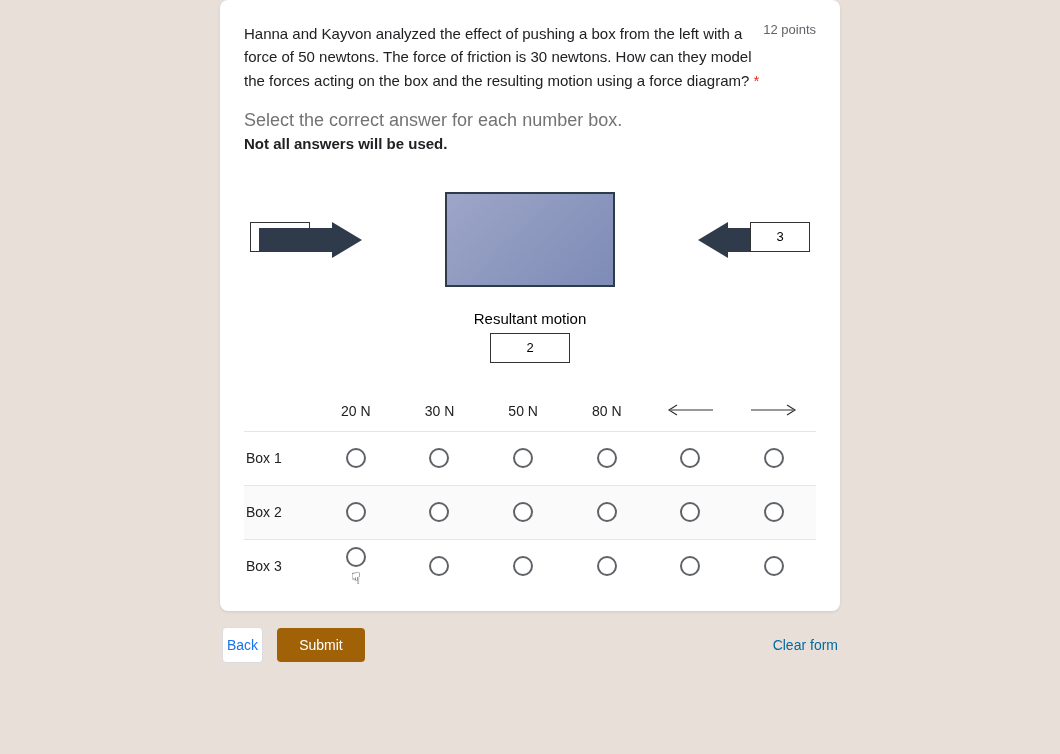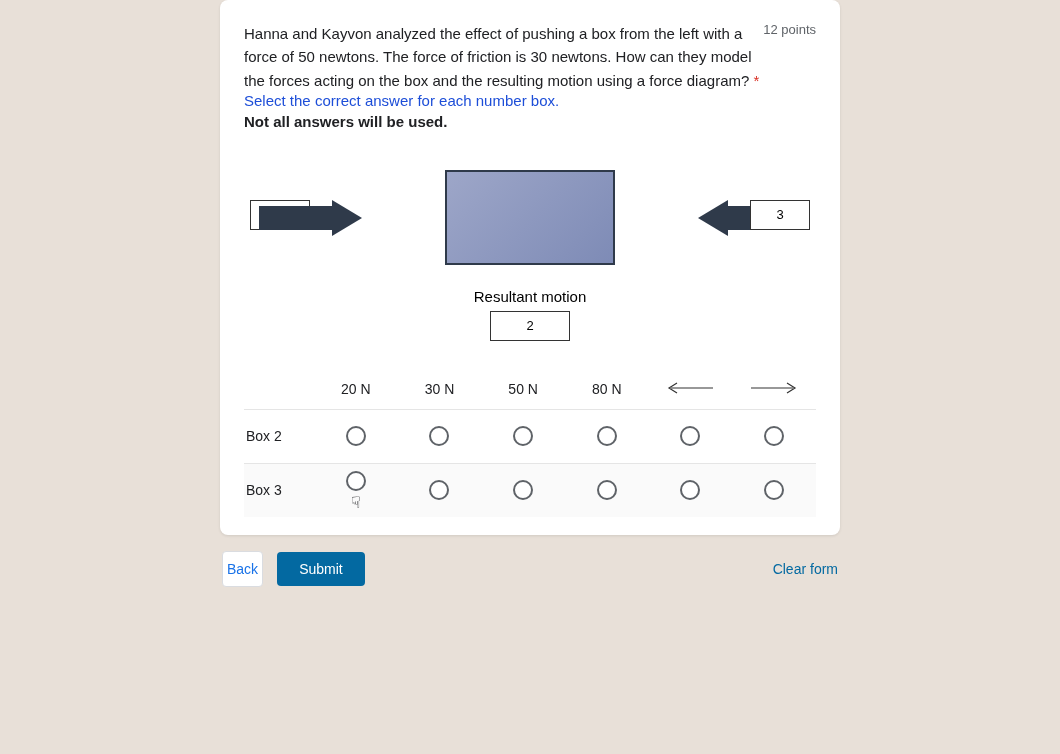--- a/index.html
+++ b/index.html
@@ -22,21 +22,21 @@
   }
   .q-head { display: flex; gap: 0; }
   .q-text {
     font-size: 15px;
     line-height: 1.55;
     color: #202124;
     flex: 1;
   }
   .req { color: #d93025; }
   .points { color: #5f6368; font-size: 13px; white-space: nowrap; margin-left:0; }
-  .sub1 { font-size: 15px; color:#1d4ed8; }
+  .sub1 { font-size: 18px; margin-top: 18px; color:#737373; }
   .sub2 { font-size: 15px; font-weight: bold; margin-top:4px; color:#202124;}
   .diagram {
     margin: 30px auto 8px;
     position: relative;
     height: 120px;
     width: 560px;
   }
   .numbox {
     position: absolute;
     border: 1px solid #333;
@@ -113,21 +113,21 @@
     margin-top: 16px;
     padding: 0 2px;
   }
   .btn {
     border-radius: 4px; font-size:14px; padding: 9px 4px; cursor:pointer;
   }
   .btn-back {
     background:#fff; color:#1a73e8; border:1px solid #dadce0;
   }
   .btn-submit {
-    background:#0369a1; color:#fff; border:none; padding:9px 22px;
+    background:#a16207; color:#fff; border:none; padding:9px 22px;
   }
   .clear { margin-left:auto; color:#0369a1; font-size:14px; cursor:pointer; }
 
   .cursor-hand {
     position: relative;
     top: 2px;
     font-size: 16px;
     text-align:center;
     color:#202124;
   }
@@ -176,20 +176,41 @@
             </svg>
       </div>
       <div class="harr">
         <svg width="46" height="12" viewBox="0 0 46 12">
               <line x1="0" y1="6" x2="42" y2="6" stroke="#333" stroke-width="1.2"></line>
               <polyline points="36,1 44,6 36,11" fill="none" stroke="#333" stroke-width="1.2"></polyline>
             </svg>
       </div>
     </div>
 
+    <div class="grow">
+      <div class="rowlbl">Box 1</div>
+      <div>
+            <div class="radio"></div>
+          </div>
+      <div>
+            <div class="radio"></div>
+          </div>
+      <div>
+            <div class="radio"></div>
+          </div>
+      <div>
+            <div class="radio"></div>
+          </div>
+      <div>
+            <div class="radio"></div>
+          </div>
+      <div>
+            <div class="radio"></div>
+          </div>
+    </div>
 
     <div class="grow">
       <div class="rowlbl">Box 2</div>
       <div>
             <div class="radio"></div>
           </div>
       <div>
             <div class="radio"></div>
           </div>
       <div>

